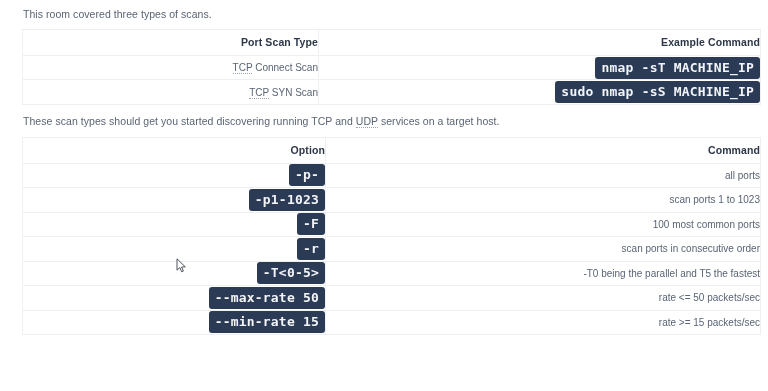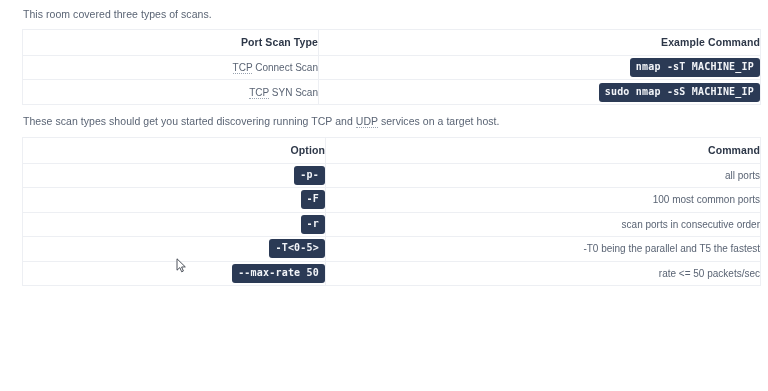--- a/index.html
+++ b/index.html
@@ -69,21 +69,21 @@
   .t1 col.c1 { width: 296px; }
   .t1 col.c2 { width: 442px; }
   .t2 col.c1 { width: 303px; }
   .t2 col.c2 { width: 435px; }
 
   code.cmd {
     display: inline-block;
     background: #2b3a55;
     color: #f2f4f8;
     font-family: "DejaVu Sans Mono", "Liberation Mono", monospace;
-    font-size: 10px;
+    font-size: 13px;
     line-height: 1;
     font-weight: bold;
     padding: 4px 6px 5px 6px;
     border-radius: 3px;
     letter-spacing: 0.2px;
     white-space: pre;
     vertical-align: middle;
   }
   .cursor {
     position: absolute;
@@ -138,35 +138,43 @@
         <th>Option</th>
         <th>Command</th>
       </tr>
     </thead>
     <tbody>
       <tr>
         <td><code class="cmd">-p-</code></td>
         <td>all ports</td>
       </tr>
       <tr>
+        <td><code class="cmd">-p1-1023</code></td>
+        <td>scan ports 1 to 1023</td>
+      </tr>
+      <tr>
         <td><code class="cmd">-F</code></td>
         <td>100 most common ports</td>
       </tr>
       <tr>
         <td><code class="cmd">-r</code></td>
         <td>scan ports in consecutive order</td>
       </tr>
       <tr>
         <td><code class="cmd">-T&lt;0-5&gt;</code></td>
         <td>-T0 being the parallel and T5 the fastest</td>
       </tr>
       <tr>
         <td><code class="cmd">--max-rate 50</code></td>
         <td>rate &lt;= 50 packets/sec</td>
       </tr>
+      <tr>
+        <td><code class="cmd">--min-rate 15</code></td>
+        <td>rate &gt;= 15 packets/sec</td>
+      </tr>
     </tbody>
   </table>
 
   <svg class="cursor" viewBox="0 0 11 15">
     <path d="M1 0.8 L1 12.2 L3.8 9.6 L5.7 13.8 L7.4 13.0 L5.6 9.0 L9.3 8.9 Z" fill="#ffffff" stroke="#3a3f4a" stroke-width="0.9" stroke-linejoin="round"></path>
   </svg>
 
 </div>
 
 </body></html>

